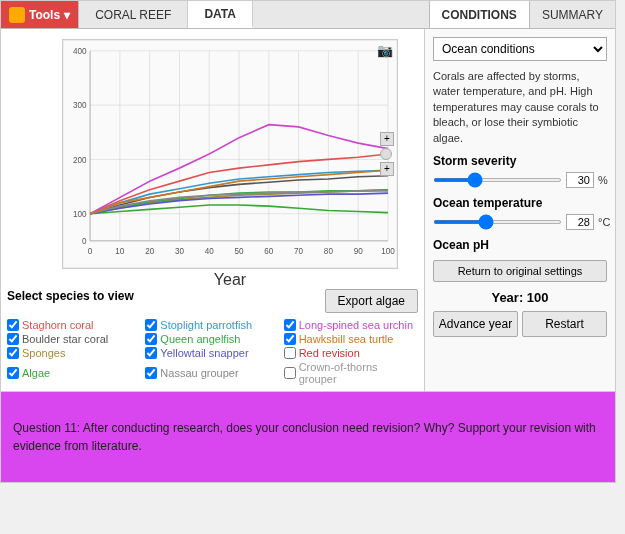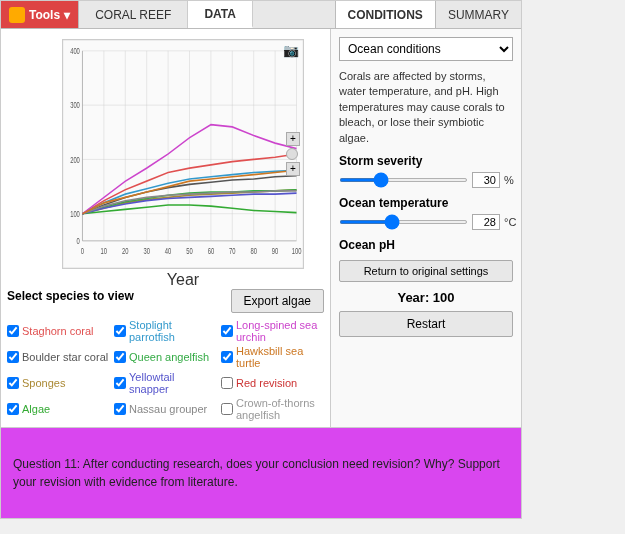--- a/index.html
+++ b/index.html
@@ -4,21 +4,21 @@
   <style>
     * { box-sizing: border-box; margin: 0; padding: 0; }
     body {
       font-family: Arial, sans-serif;
       font-size: 12px;
       background: #f0f0f0;
       width: 625px;
     }
 
     .app-container {
-      width: 522px;
+      width: 616px;
       background: #fff;
       border: 1px solid #ccc;
     }
 
     
     .top-bar {
       display: flex;
       align-items: stretch;
       background: #e8e8e8;
       border-bottom: 1px solid #bbb;
@@ -426,21 +426,21 @@
           <div class="species-item">
             <input type="checkbox" checked="" style="">
             <span class="species-name" style="color: rgb(51, 170, 51);">Algae</span>
           </div>
           <div class="species-item">
             <input type="checkbox" checked="" style="">
             <span class="species-name" style="color: rgb(136, 136, 136);">Nassau grouper</span>
           </div>
           <div class="species-item">
             <input type="checkbox" style="">
-            <span class="species-name" style="color: rgb(153, 153, 153);">Crown-of-thorns angelfish</span>
+            <span class="species-name" style="color: rgb(153, 153, 153);">Crown-of-thorns grouper</span>
           </div>
         </div>
 
     </div>
 
     <div class="right-panel">
 
       
       <div class="condition-select-row">
         <select class="condition-select">
@@ -480,20 +480,23 @@
       <button class="return-btn">
         <span>Return to original settings</span>
       </button>
 
       
       <div class="year-display">Year: 100</div>
 
       
       <div class="action-row">
         <button class="action-btn">
+          <span>Advance year</span>
+        </button>
+        <button class="action-btn">
           <span>Restart</span>
         </button>
       </div>
 
     </div>
   </div>
 
   <div class="bottom-section">
     <p class="question-text">Question 11: After conducting research, does your conclusion need revision? Why? Support your revision with evidence from literature.</p>
   </div>

